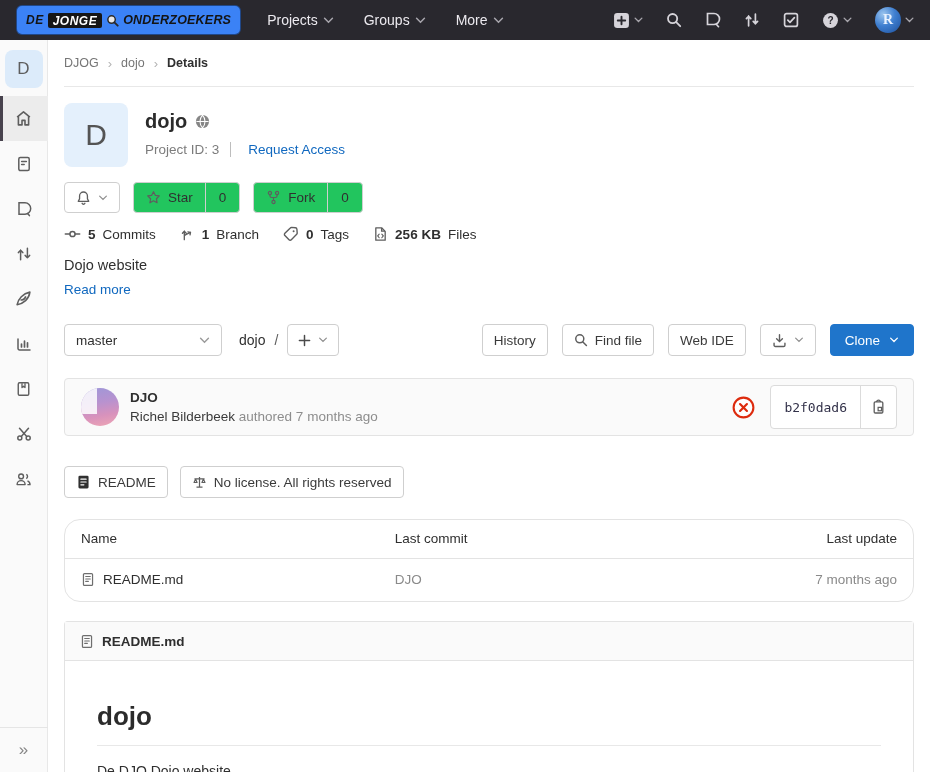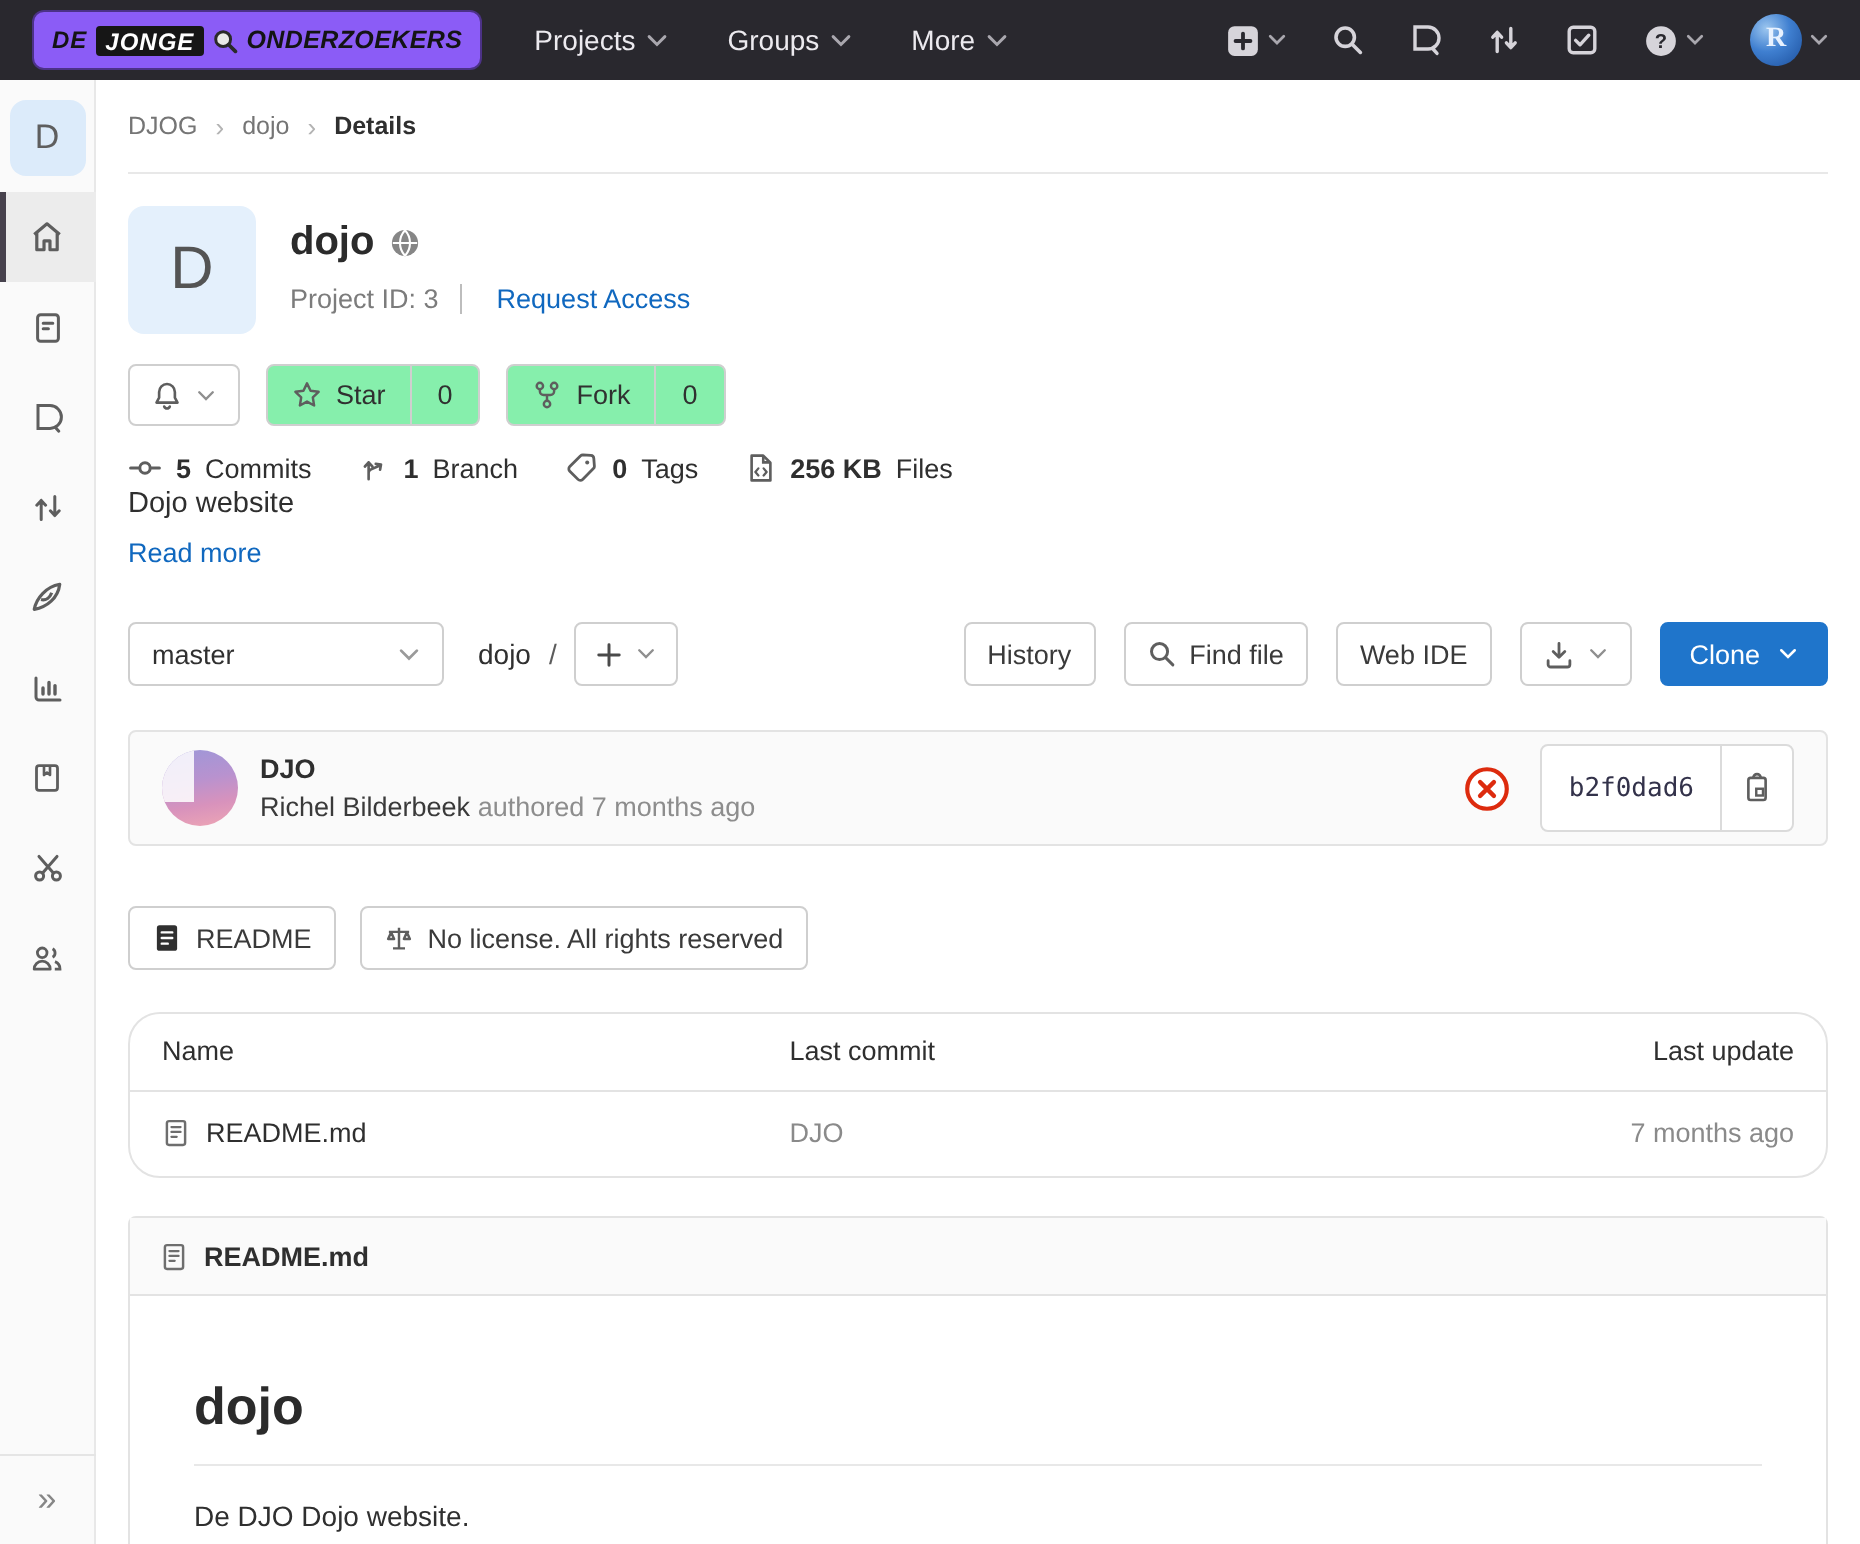--- a/index.html
+++ b/index.html
@@ -6,21 +6,21 @@
   html,body { margin:0; padding:0; }
   body {
     width:930px; height:772px; overflow:hidden; position:relative;
     font-family:"Liberation Sans", sans-serif; font-size:13.5px; color:#303030; background:#fff;
   }
   svg { display:block; }
 
   
   .navbar { position:absolute; top:0; left:0; width:930px; height:40px; background:#29282e;
     display:flex; align-items:center; padding:0 16px; z-index:20; }
-  .logo { background:#8b5cf6; border:1px solid rgba(0,0,0,.45); border-radius:6px; height:30px;
+  .logo { background:#3b82f6; border:1px solid rgba(0,0,0,.45); border-radius:6px; height:30px;
     display:flex; align-items:center; padding:0 9px; gap:4px; }
   .logo-de { color:#141414; font-weight:bold; font-style:italic; font-size:12px; letter-spacing:.5px; }
   .logo-jonge { background:#161616; color:#fff; font-weight:bold; font-style:italic; font-size:12px;
     padding:1px 5px 0; border-radius:2px; letter-spacing:.5px; }
   .logo-onder { color:#141414; font-weight:800; font-style:italic; font-size:12.5px; letter-spacing:.2px; }
   .nav-items { display:flex; align-items:center; gap:30px; margin-left:26px; }
   .nav-item { display:flex; align-items:center; gap:5px; color:#eceaef; font-size:14px; cursor:pointer; }
   .nav-item .chev { color:#a9a7ae; }
   .nav-right { margin-left:auto; display:flex; align-items:center; gap:23px; color:#d6d4da; }
   .nav-ic { display:flex; align-items:center; gap:4px; cursor:pointer; }
@@ -56,30 +56,30 @@
   .proj-title { font-size:20px; font-weight:700; color:#2b2b2b; }
   .proj-meta { margin-top:9px; display:flex; align-items:center; color:#7c7c7c; font-size:13.5px; }
   .request-access { color:#1068bf; margin-left:11px; padding-left:17px; border-left:1px solid #bdbdbd; cursor:pointer; }
 
   .action-row { margin-top:15px; display:flex; align-items:center; gap:13px; }
   .btn { display:inline-flex; align-items:center; justify-content:center; gap:7px; height:31px;
     padding:0 11px; background:#fff; border:1px solid #cfcfcf; border-radius:4px;
     font-size:13.5px; color:#3a3a3a; cursor:pointer; white-space:nowrap; }
   .btn .chev { color:#8f8f8f; }
   .btn-group { display:inline-flex; align-items:stretch; border:1px solid #cfcfcf; border-radius:4px;
-    overflow:hidden; height:31px; background:#86efac; cursor:pointer; }
+    overflow:hidden; height:31px; background:#22c55e; cursor:pointer; }
   .btn-group .main { display:flex; align-items:center; gap:7px; padding:0 12px; }
   .btn-group .count { display:flex; align-items:center; padding:0 13px; border-left:1px solid #cfcfcf; }
 
   .stats-row { margin-top:13px; display:flex; align-items:center; gap:24px; }
   .stat { display:flex; align-items:center; gap:7px; color:#2f2f2f; cursor:pointer; }
   .stat .ic { color:#5e5e5e; }
   .stat b { font-weight:700; }
 
-  .desc { margin-top:2px; font-size:14.5px; color:#2f2f2f; }
+  .desc { margin-top:15px; font-size:14.5px; color:#2f2f2f; }
   .read-more { margin-top:9px; color:#1068bf; font-size:13.5px; cursor:pointer; width:fit-content; }
 
   .tree-controls { margin-top:27px; display:flex; align-items:center;text-align:center; }
   .branch-select { width:158px; height:32px; border:1px solid #cfcfcf; border-radius:4px; background:#fff;
     display:flex; align-items:center; justify-content:space-between; padding:0 11px; cursor:pointer; }
   .branch-select .chev { color:#9a9a9a; }
   .path { display:flex; align-items:center; gap:9px; margin-left:17px; font-size:14px; }
   .path .slash { color:#5c5c5c; }
   .plus-btn { margin-left:9px; height:32px; padding:0 10px; border:1px solid #cfcfcf; border-radius:4px;
     background:#fff; display:flex; align-items:center; gap:7px; color:#4a4a4a; cursor:pointer; }

